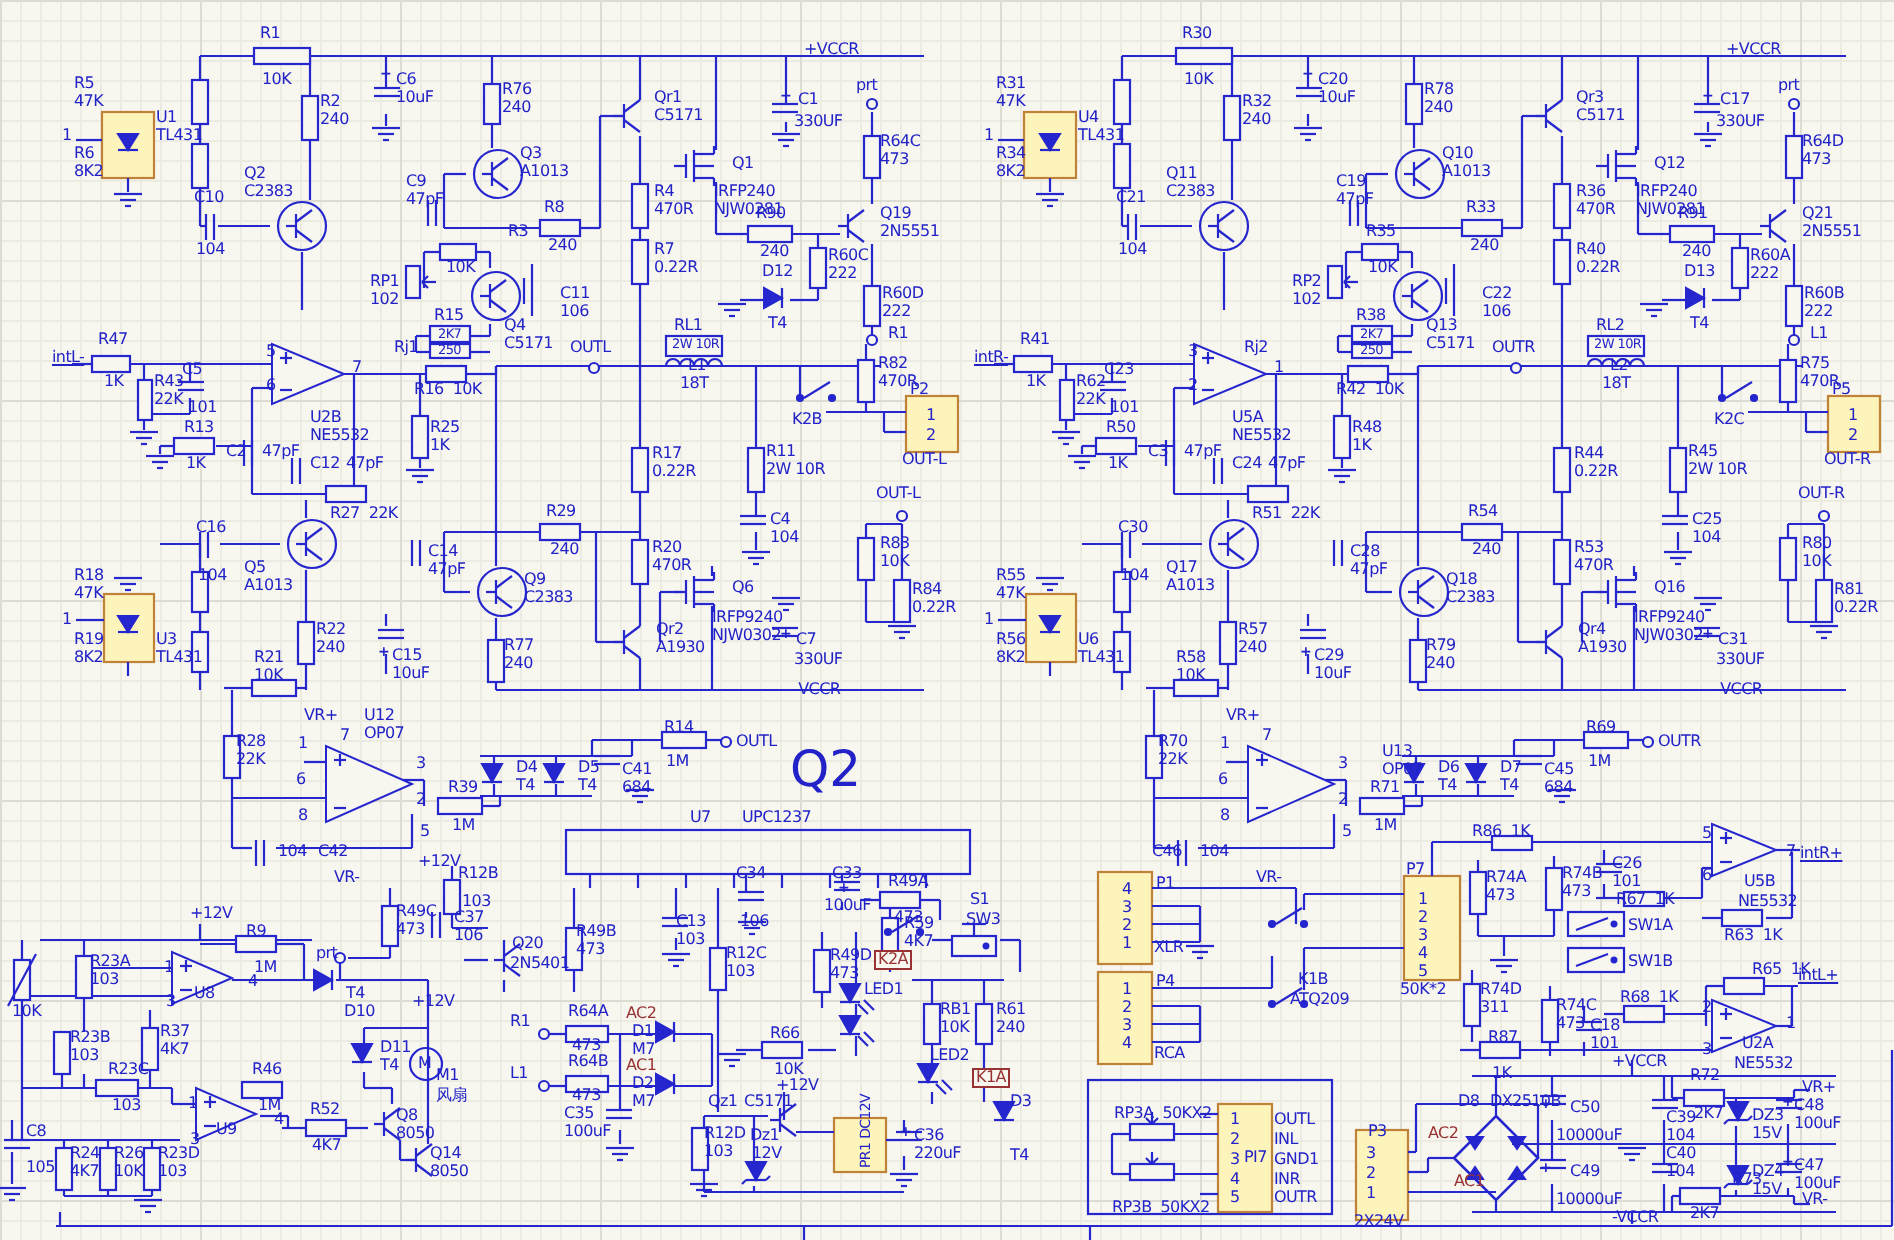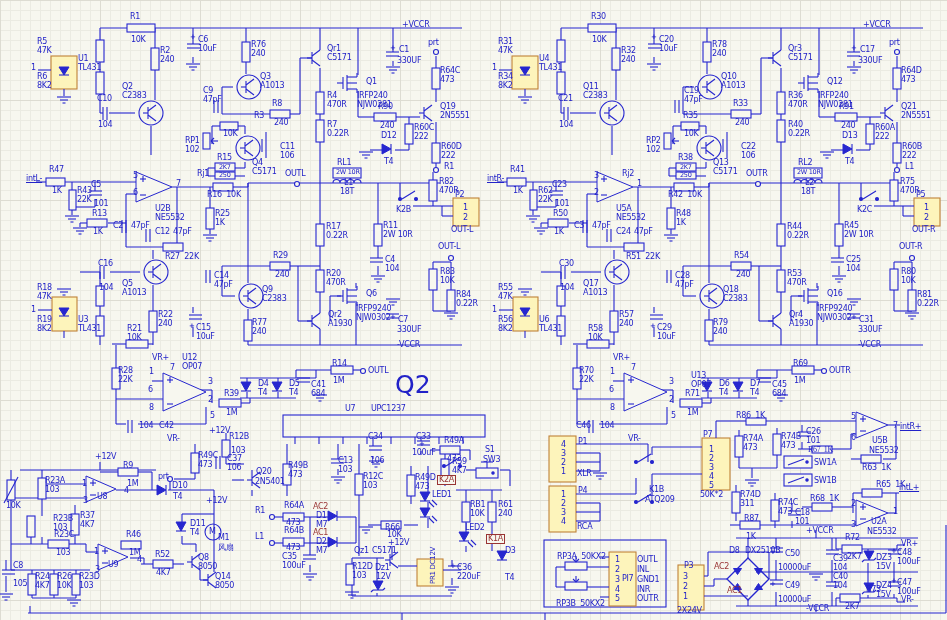--- a/index.html
+++ b/index.html
@@ -1302,21 +1302,21 @@
 10uF</div>
       <div class="lb plus" style="left: 651px; top: 33px;">+</div>
       <div class="lb" style="left: 558px; top: 95px;">C21</div>
       <div class="lb" style="left: 559px; top: 121px;">104</div>
       <div class="lb" style="left: 583px; top: 83px;">Q11
 C2383</div>
       <div class="lb" style="left: 721px; top: 73px;">Q10
 A1013</div>
       <div class="lb" style="left: 712px; top: 41px;">R78
 240</div>
-      <div class="lb" style="left: 684px; top: 87px;">C19
+      <div class="lb" style="left: 668px; top: 87px;">C19
 47pF</div>
       <div class="lb" style="left: 683px; top: 112px;">R35</div>
       <div class="lb" style="left: 684px; top: 130px;">10K</div>
       <div class="lb" style="left: 646px; top: 137px;">RP2
 102</div>
       <div class="lb" style="left: 713px; top: 159px;">Q13
 C5171</div>
       <div class="lb" style="left: 678px; top: 154px;">R38</div>
       <div class="lb" style="left: 622px; top: 170px;">Rj2</div>
       <div class="lb in" style="left: 680px; top: 164px;">2K7</div>
@@ -1466,21 +1466,21 @@
       <div class="lb" style="left: 6px; top: 502px;">10K</div>
       <div class="lb" style="left: 45px; top: 477px;">R23A
 103</div>
       <div class="lb" style="left: 95px; top: 453px;">+12V</div>
       <div class="lb" style="left: 123px; top: 462px;">R9</div>
       <div class="lb" style="left: 127px; top: 480px;">1M</div>
       <div class="lb" style="left: 97px; top: 493px;">U8</div>
       <div class="lb" style="left: 82px; top: 480px;">1</div>
       <div class="lb" style="left: 83px; top: 497px;">3</div>
       <div class="lb" style="left: 124px; top: 487px;">4</div>
-      <div class="lb" style="left: 35px; top: 515px; padding-left: 18px;">R23B
+      <div class="lb" style="left: 35px; top: 515px;">R23B
 103</div>
       <div class="lb" style="left: 80px; top: 512px;">R37
 4K7</div>
       <div class="lb" style="left: 54px; top: 531px;">R23C</div>
       <div class="lb" style="left: 56px; top: 549px;">103</div>
       <div class="lb" style="left: 126px; top: 531px;">R46</div>
       <div class="lb" style="left: 129px; top: 549px;">1M</div>
       <div class="lb" style="left: 108px; top: 561px;">U9</div>
       <div class="lb" style="left: 94px; top: 548px;">1</div>
       <div class="lb" style="left: 95px; top: 566px;">3</div>
@@ -1498,21 +1498,21 @@
       <div class="lb" style="left: 198px; top: 554px;">Q8
 8050</div>
       <div class="lb" style="left: 215px; top: 573px;">Q14
 8050</div>
       <div class="lb" style="left: 190px; top: 520px;">D11
 T4</div>
       <div class="lb" style="left: 218px; top: 534px;">M1</div>
       <div class="lb" style="left: 218px; top: 544px;">风扇</div>
       <div class="lb" style="left: 209px; top: 528px;">M</div>
       <div class="lb" style="left: 158px; top: 473px;">prt</div>
-      <div class="lb" style="left: 172px; top: 482px;">D10</div>
+      <div class="lb" style="left: 172px; top: 502px;">D10</div>
       <div class="lb" style="left: 173px; top: 493px;">T4</div>
       <div class="lb" style="left: 206px; top: 497px;">+12V</div>
       <div class="lb" style="left: 209px; top: 427px;">+12V</div>
       <div class="lb" style="left: 229px; top: 433px;">R12B</div>
       <div class="lb" style="left: 231px; top: 447px;">103</div>
       <div class="lb" style="left: 227px; top: 455px;">C37
 106</div>
       <div class="lb" style="left: 198px; top: 452px;">R49C
 473</div>
       <div class="lb" style="left: 256px; top: 468px;">Q20</div>
@@ -1544,21 +1544,21 @@
       <div class="lb plus" style="left: 419px; top: 440px;">+</div>
       <div class="lb" style="left: 415px; top: 474px;">R49D
 473</div>
       <div class="lb rbox" style="left: 437px; top: 475px;">K2A</div>
       <div class="lb" style="left: 444px; top: 437px;">R49A</div>
       <div class="lb" style="left: 447px; top: 455px;">473</div>
       <div class="lb" style="left: 452px; top: 458px;">R59
 4K7</div>
       <div class="lb" style="left: 485px; top: 446px;">S1</div>
       <div class="lb" style="left: 483px; top: 456px;">SW3</div>
-      <div class="lb" style="left: 385px; top: 513px; margin-top: 11px;">R66</div>
+      <div class="lb" style="left: 385px; top: 513px;">R66</div>
       <div class="lb" style="left: 387px; top: 531px;">10K</div>
       <div class="lb" style="left: 354px; top: 547px;">Qz1</div>
       <div class="lb" style="left: 372px; top: 547px;">C5171</div>
       <div class="lb" style="left: 388px; top: 539px;">+12V</div>
       <div class="lb" style="left: 352px; top: 563px;">R12D
 103</div>
       <div class="lb" style="left: 375px; top: 564px;">Dz1</div>
       <div class="lb" style="left: 376px; top: 573px;">12V</div>
       <div class="lb" style="left: 432px; top: 491px;">LED1</div>
       <div class="lb" style="left: 470px; top: 501px;">RB1
@@ -1594,21 +1594,21 @@
       <div class="lb" style="left: 709px; top: 473px;">4</div>
       <div class="lb" style="left: 709px; top: 482px;">5</div>
       <div class="lb" style="left: 700px; top: 491px;">50K*2</div>
       <div class="lb" style="left: 736px; top: 412px;">R86  1K</div>
       <div class="lb" style="left: 743px; top: 435px;">R74A
 473</div>
       <div class="lb" style="left: 781px; top: 433px;">R74B
 473</div>
       <div class="lb" style="left: 806px; top: 428px;">C26
 101</div>
-      <div class="lb" style="left: 808px; top: 446px; font-family: Liberation Serif, serif;">R67  1K</div>
+      <div class="lb" style="left: 808px; top: 446px;">R67  1K</div>
       <div class="lb" style="left: 814px; top: 459px;">SW1A</div>
       <div class="lb" style="left: 814px; top: 477px;">SW1B</div>
       <div class="lb" style="left: 862px; top: 464px;">R63  1K</div>
       <div class="lb" style="left: 876px; top: 481px;">R65  1K</div>
       <div class="lb" style="left: 810px; top: 495px;">R68  1K</div>
       <div class="lb" style="left: 795px; top: 509px;">C18
 101</div>
       <div class="lb" style="left: 778px; top: 499px;">R74C
 473</div>
       <div class="lb" style="left: 740px; top: 491px;">R74D

